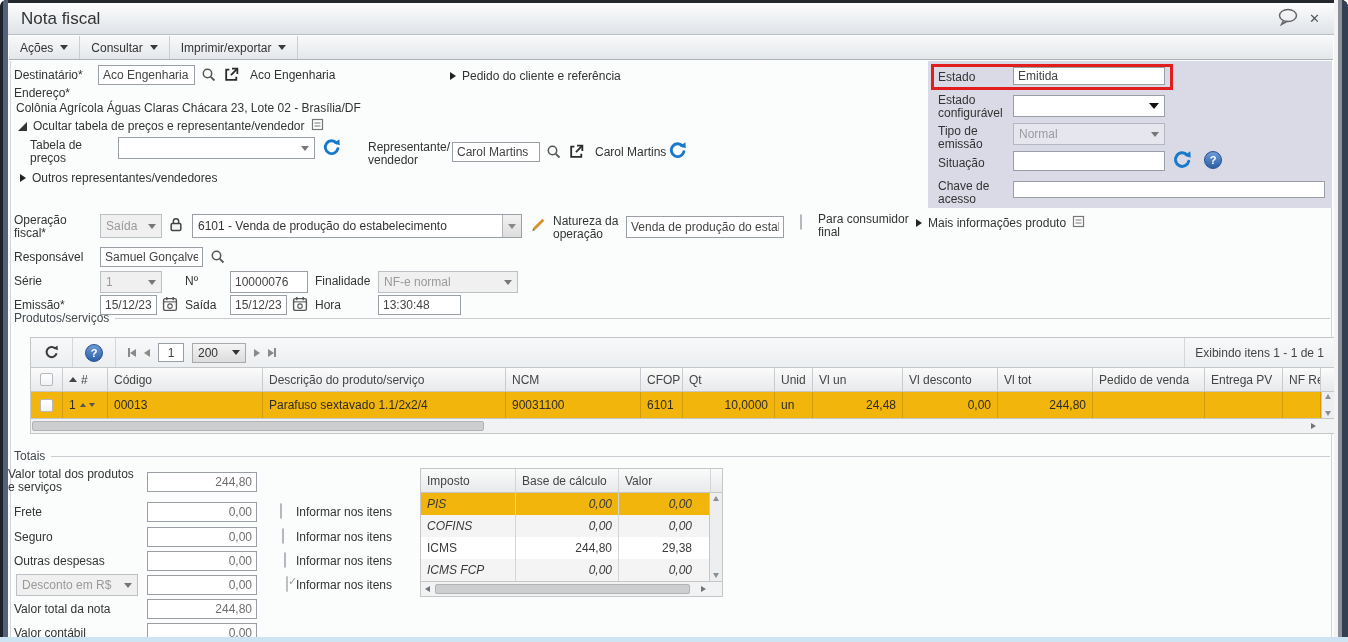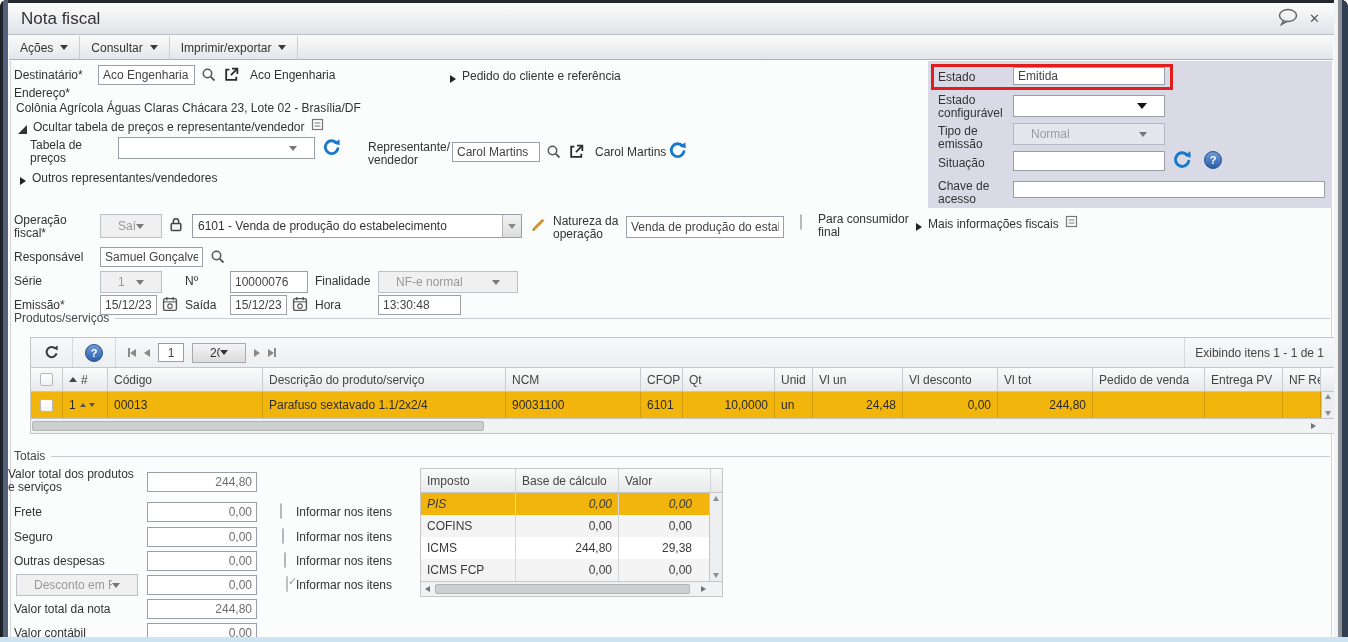--- a/index.html
+++ b/index.html
@@ -23,27 +23,27 @@
   .menubar { position:absolute; left:1px; top:33px; right:1px; height:24px; background:linear-gradient(#f8f9fa,#e4e7ea); border-bottom:1px solid #a9b1b9; display:flex; align-items:stretch; }
   .menubtn { display:flex; align-items:center; gap:7px; padding:0 11px; border-right:1px solid #c9ced3; color:#333; }
   .car-dn { width:0; height:0; border-left:4px solid transparent; border-right:4px solid transparent; border-top:5px solid #3a3a3a; }
 
   .bg-body { position:absolute; left:2px; right:2px; top:58px; bottom:0; background:#fbfcfc; border-left:1px solid #d2d6da; border-right:1px solid #d2d6da; }
   .panel-lav { position:absolute; left:920px; top:58px; width:404px; height:147px; background:#d9dae6; }
 
   .lbl { color:#333; line-height:13px; }
   .ipt { border:1px solid #9a9fa5; background:#fff; height:20px; font:12px "Liberation Sans","DejaVu Sans",sans-serif; color:#444; padding:0 4px; }
   .ipt.num { text-align:right; color:#6e6e6e; }
-  .sel { border:1px solid #9a9fa5; background:#fff; height:22px; display:flex; align-items:center; padding:0 17px; color:#444; }
+  .sel { border:1px solid #9a9fa5; background:#fff; height:22px; display:flex; align-items:center; padding:0 5px; color:#444; }
   .sel .sp { flex:1; overflow:hidden; white-space:nowrap; }
   .sel.dis { background:#f0f0f1; border-color:#bcbfc4; color:#999; }
   .sel.dis-lav { background:#e6e6ee; border-color:#b4b6c2; color:#9a9aa2; }
   .sel .car-dn { border-top-color:#777; }
   .sel.black .car-dn { border-left-width:5px; border-right-width:5px; border-top-width:6px; border-top-color:#111; }
-  .toggle { display:flex; align-items:flex-end; gap:6px; color:#333; }
+  .toggle { display:flex; align-items:center; gap:6px; color:#333; }
   .tri-r { width:0; height:0; border-top:4px solid transparent; border-bottom:4px solid transparent; border-left:6px solid #222; }
   .tri-lr { width:0; height:0; border-left:9px solid transparent; border-bottom:9px solid #333; }
   .cbx { width:13px; height:13px; border:1px solid #b3b9bf; background:linear-gradient(#fff,#f2f2f2); border-radius:2px; position:relative; }
   .cbx.checked-dis { background:#e4e4e4; border-color:#c0c0c0; }
   .cbx.checked-dis::after { content:"✓"; position:absolute; left:1px; top:-2px; font-size:11px; color:#9a9a9a; font-weight:bold; }
   .helpdot { width:18px; height:18px; border-radius:50%; background:linear-gradient(#6d9bd8,#2d5fa8); color:#fff; font-weight:bold; font-size:11px; display:flex; align-items:center; justify-content:center; border:1px solid #24508f; }
   .redbox { position:absolute; border:3px solid #e11d1d; background:transparent; z-index:5; }
 
   .legend { display:flex; align-items:center; color:#44494e; font-size:12px; }
   .legend::after { content:""; flex:1; border-top:1px solid #c9cdd1; margin-left:6px; }
@@ -78,21 +78,21 @@
   .updown { display:flex; gap:3px; margin-left:4px; align-items:center; }
   .ud-u { width:0;height:0;border-left:3.5px solid transparent;border-right:3.5px solid transparent;border-bottom:4.5px solid #555; }
   .ud-d { width:0;height:0;border-left:3.5px solid transparent;border-right:3.5px solid transparent;border-top:4.5px solid #555; }
 
   
   .imp { position:absolute; left:412px; top:465px; width:303px; border:1px solid #c6c6c6; background:#fff; }
   .imp-head { display:flex; height:24px; background:linear-gradient(#fbfbfb,#e7e9eb); border-bottom:1px solid #c6c6c6; color:#444; }
   .imp-head > div, .imp-row > div { display:flex; align-items:center; padding:0 6px; border-right:1px solid #d3d6d9; overflow:hidden; white-space:nowrap; }
   .imp-row { display:flex; height:22px; color:#3a3a3a; }
   .imp-row.sel-y { background:#f2b50c;font-style:italic; }
-  .imp-row.alt { background:#f4f4f4; }
+  .imp-row.alt { background:#f4f4f4;font-style:italic; }
   .i-nome{width:95px;} .i-base{width:103px;justify-content:flex-end;} .i-val{width:79px;justify-content:flex-end;border-right:none !important;}
   .i-vs{width:13px;}
   .imp-vscroll { position:absolute; right:0; top:24px; bottom:15px; width:13px; background:#eceeef; border-left:1px solid #c6c6c6; display:flex; flex-direction:column; justify-content:space-between; align-items:center; padding:3px 0; }
 </style>
 </head>
 <body>
 
 <div class="frame">
   <div class="edge-top"></div>
   <div class="edge-left"></div>
@@ -238,21 +238,21 @@
     <span class="abs" style="left:522px;top:213px;"><svg width="16" height="16" viewBox="0 0 15 15">
           <line x1="4" y1="12" x2="12.5" y2="3.5" stroke="#d8902e" stroke-width="2.7"></line>
           <polygon points="2.2,13.8 5,13.3 3,11.3" fill="#8a5c1e"></polygon>
         </svg></span>
     <span class="abs lbl" style="left:545px;top:212px;width:75px;">Natureza da operação</span>
     <input class="abs ipt" style="left: 618px; top: 213px; width: 158px; height: 22px;" readonly="" value="Venda de produção do estabelecimento">
     <span class="abs cbx" style="left:792px;top:212px;"></span>
     <span class="abs lbl" style="left:810px;top:210px;width:100px;">Para consumidor final</span>
     <div class="abs toggle" style="left:908px;top:212px;">
         <span class="tri-r"></span>
-        <span>Mais informações fiscais</span>
+        <span>Mais informações produto</span>
         <span><svg width="13" height="13" viewBox="0 0 13 13">
             <rect x="1.5" y="1.5" width="10" height="10" fill="#fff" stroke="#777" stroke-width="1.2"></rect>
             <line x1="3.5" y1="5" x2="9.5" y2="5" stroke="#777"></line>
             <line x1="3.5" y1="8" x2="9.5" y2="8" stroke="#777"></line>
           </svg></span>
       </div>
 
     <span class="abs lbl" style="left:6px;top:248px;">Responsável</span>
     <input class="abs ipt" style="left: 92px; top: 244px; width: 103px;" readonly="" value="Samuel Gonçalves">
     <span class="abs" style="left:202px;top:246px;"><svg width="16" height="16" viewBox="0 0 16 16">

